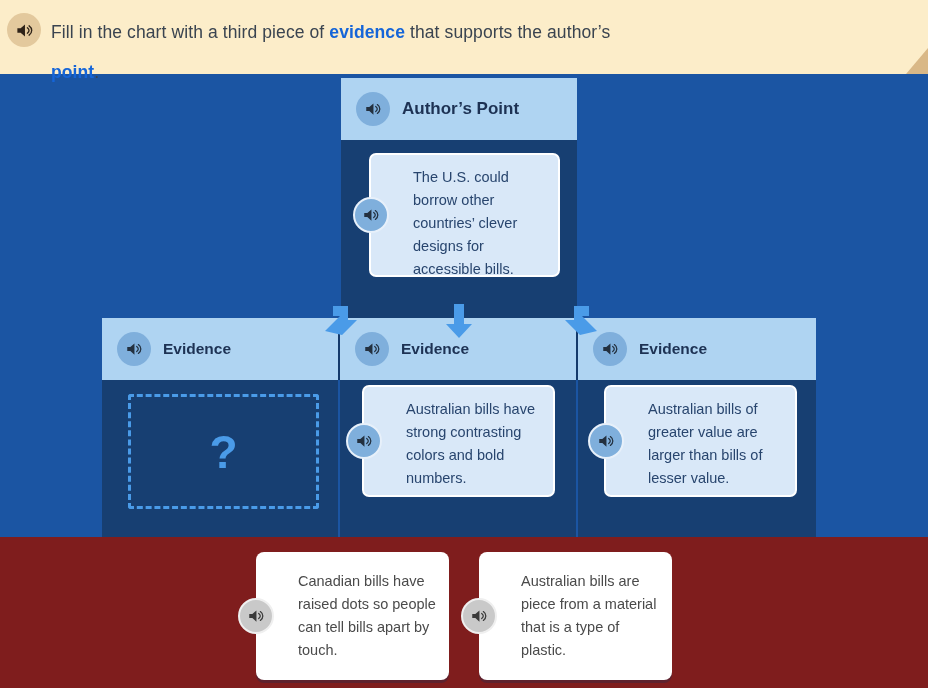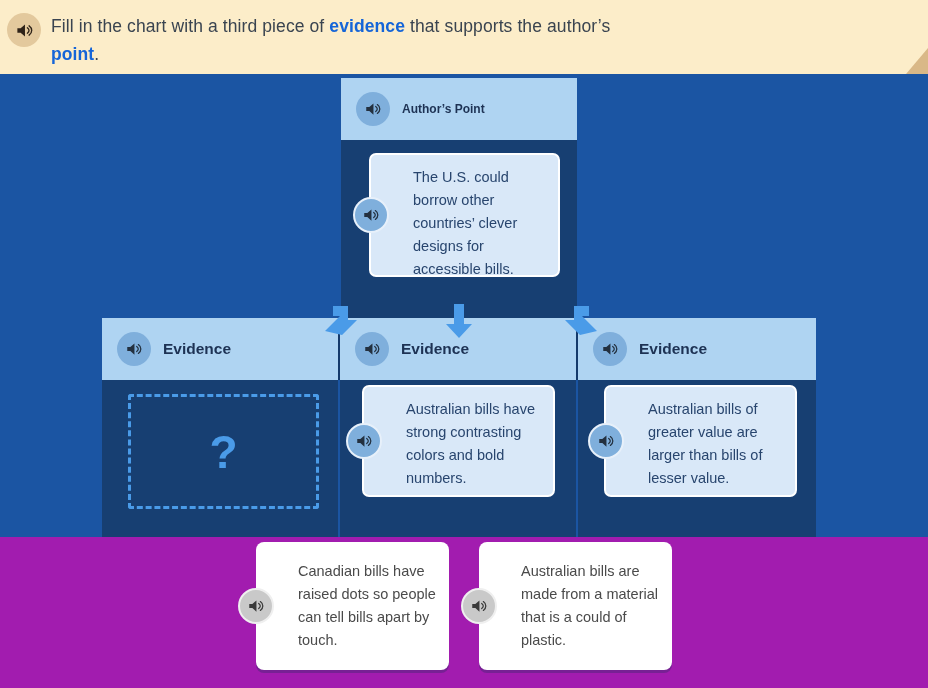--- a/index.html
+++ b/index.html
@@ -40,21 +40,21 @@
     background: #D9B887;
     clip-path: polygon(100% 0, 100% 100%, 0 100%);
     z-index: 2;
   }
   .banner-speaker {
     flex: 0 0 auto;
     margin: 5px 10px 0 7px;
   }
   .banner-text {
     font-size: 17.5px;
-    line-height: 28px;
+    line-height: 40px;
     color: #3A4450;
     max-width: 600px;
     padding-top: 4px;
     letter-spacing: 0.1px;
   }
   .kw {
     color: #1565D8;
     font-weight: bold;
   }
 
@@ -86,21 +86,21 @@
     width: 236px; height: 62px;
     background: #AFD4F2;
     display: flex;
     align-items: center;
     padding-left: 15px;
     box-sizing: border-box;
     gap: 12px;
     z-index: 6;
   }
   .ap-title {
-    font-size: 12px;
+    font-size: 17px;
     font-weight: bold;
     color: #1D3254;
   }
   .ap-body {
     position: absolute;
     left: 341px; top: 140px;
     width: 236px; height: 178px;
     background: #173F72;
     z-index: 5;
   }
@@ -190,27 +190,27 @@
   }
 
   
   .arrow { position: absolute; z-index: 8; }
 
   
   .bank {
     position: absolute;
     left: 0; top: 537px;
     width: 928px; height: 151px;
-    background: #a21caf;
+    background: #7f1d1d;
     z-index: 10;
     display: flex;
     justify-content: center;
     align-items: flex-start;
     gap: 30px;
-    padding-top: 5px;
+    padding-top: 15px;
     box-sizing: border-box;
   }
   .bank-card {
     position: relative;
     width: 193px;
     min-height: 128px;
     background: #FFFFFF;
     border-radius: 8px;
     box-shadow: 0 3px 0 rgba(20,45,85,0.30);
     color: #4A4A4A;
@@ -366,19 +366,19 @@
     </div>
 
     <div class="bank-card">
       <div class="spk spk-gray card-spk-left">
         <svg width="18" height="18" viewBox="0 0 24 24" aria-hidden="true">
           <path d="M3 9.2h4.1L12.6 4.5v15L7.1 14.8H3z" fill="#3A3A3A"></path>
           <path d="M15.6 8.6c1.3 1 2.1 2.1 2.1 3.4s-0.8 2.4-2.1 3.4" stroke="#3A3A3A" stroke-width="1.7" fill="none" stroke-linecap="round"></path>
           <path d="M17.8 6.1c2.1 1.5 3.3 3.4 3.3 5.9s-1.2 4.4-3.3 5.9" stroke="#3A3A3A" stroke-width="1.7" fill="none" stroke-linecap="round"></path>
         </svg>
       </div>
-      <div class="card-txt">Australian bills are made from a material that is a could of plastic.</div>
+      <div class="card-txt">Australian bills are piece from a material that is a type of plastic.</div>
     </div>
 
 
   </div>
 
 </div>
 
 </body></html>

